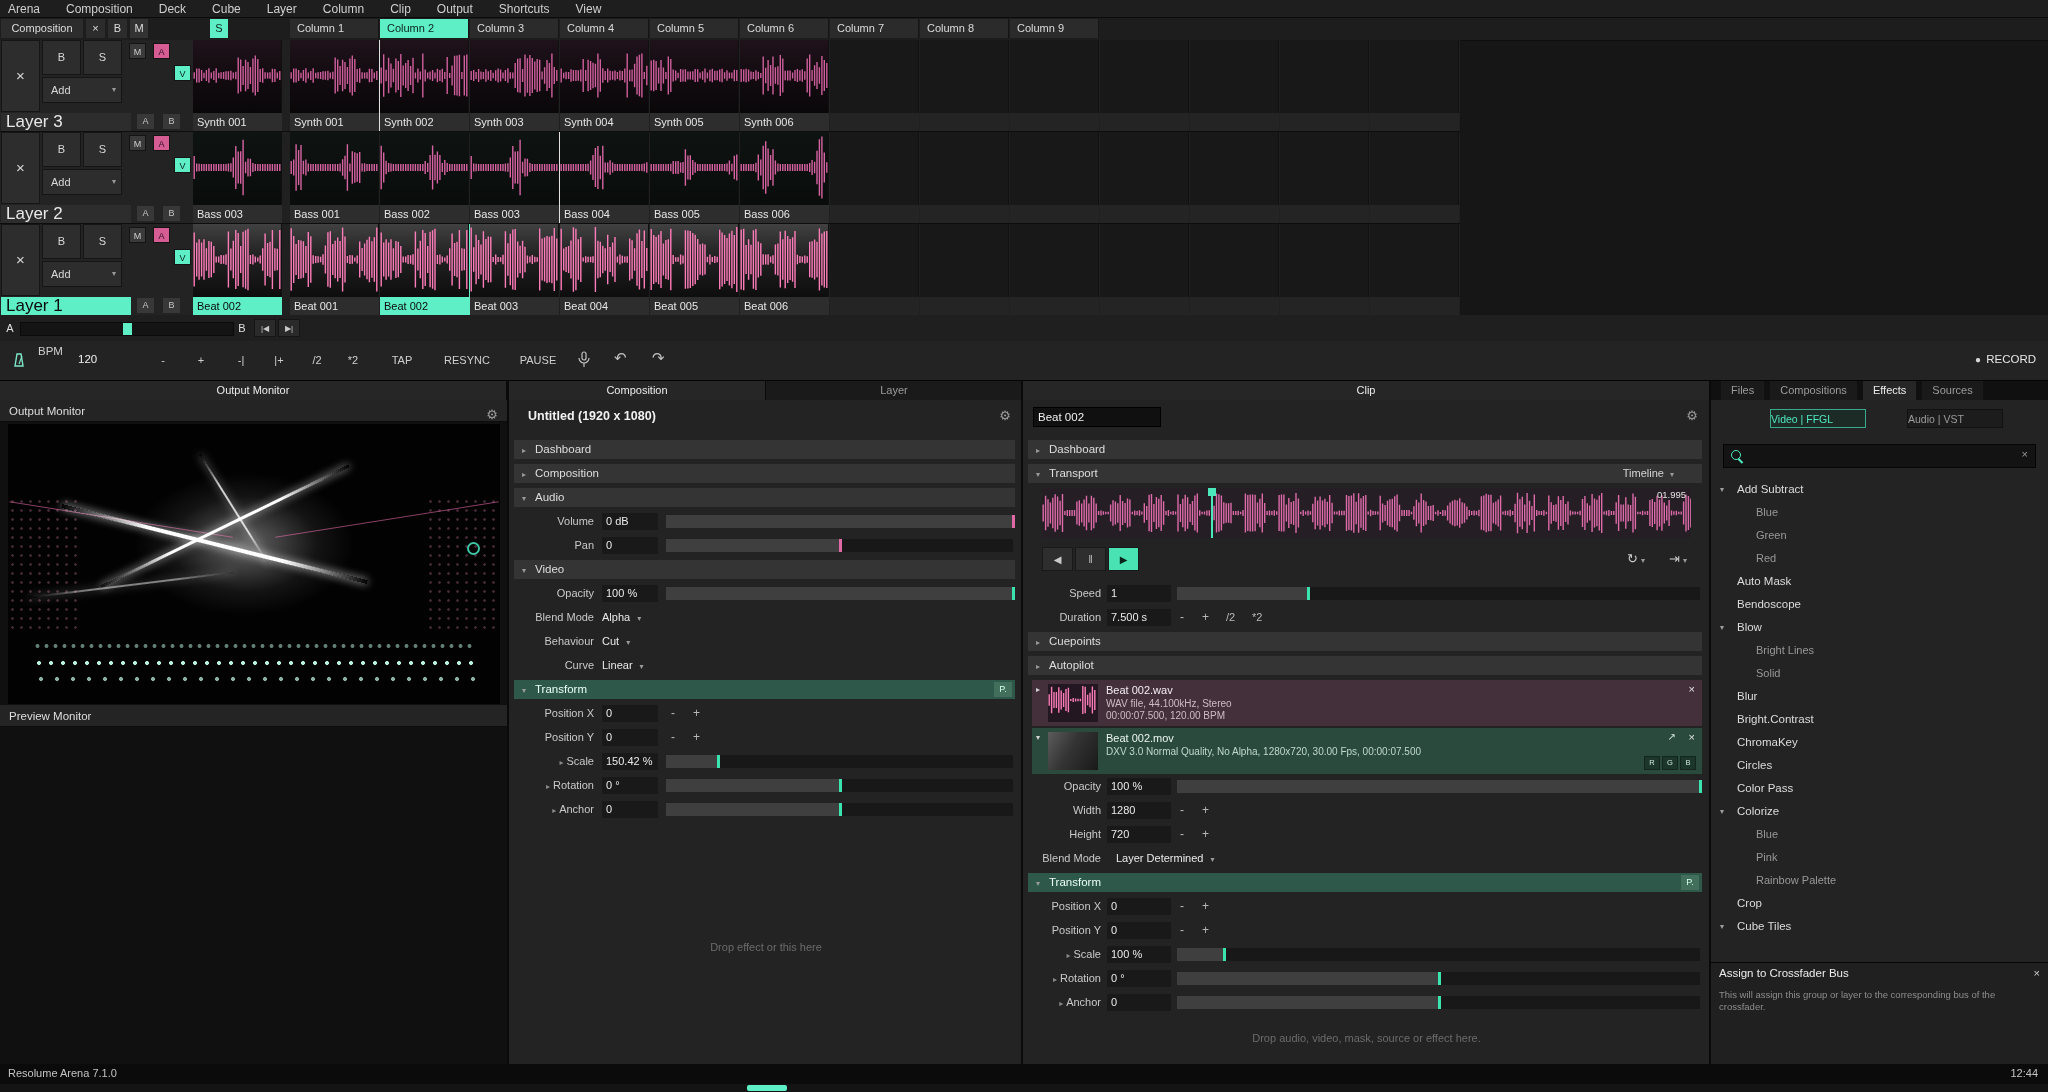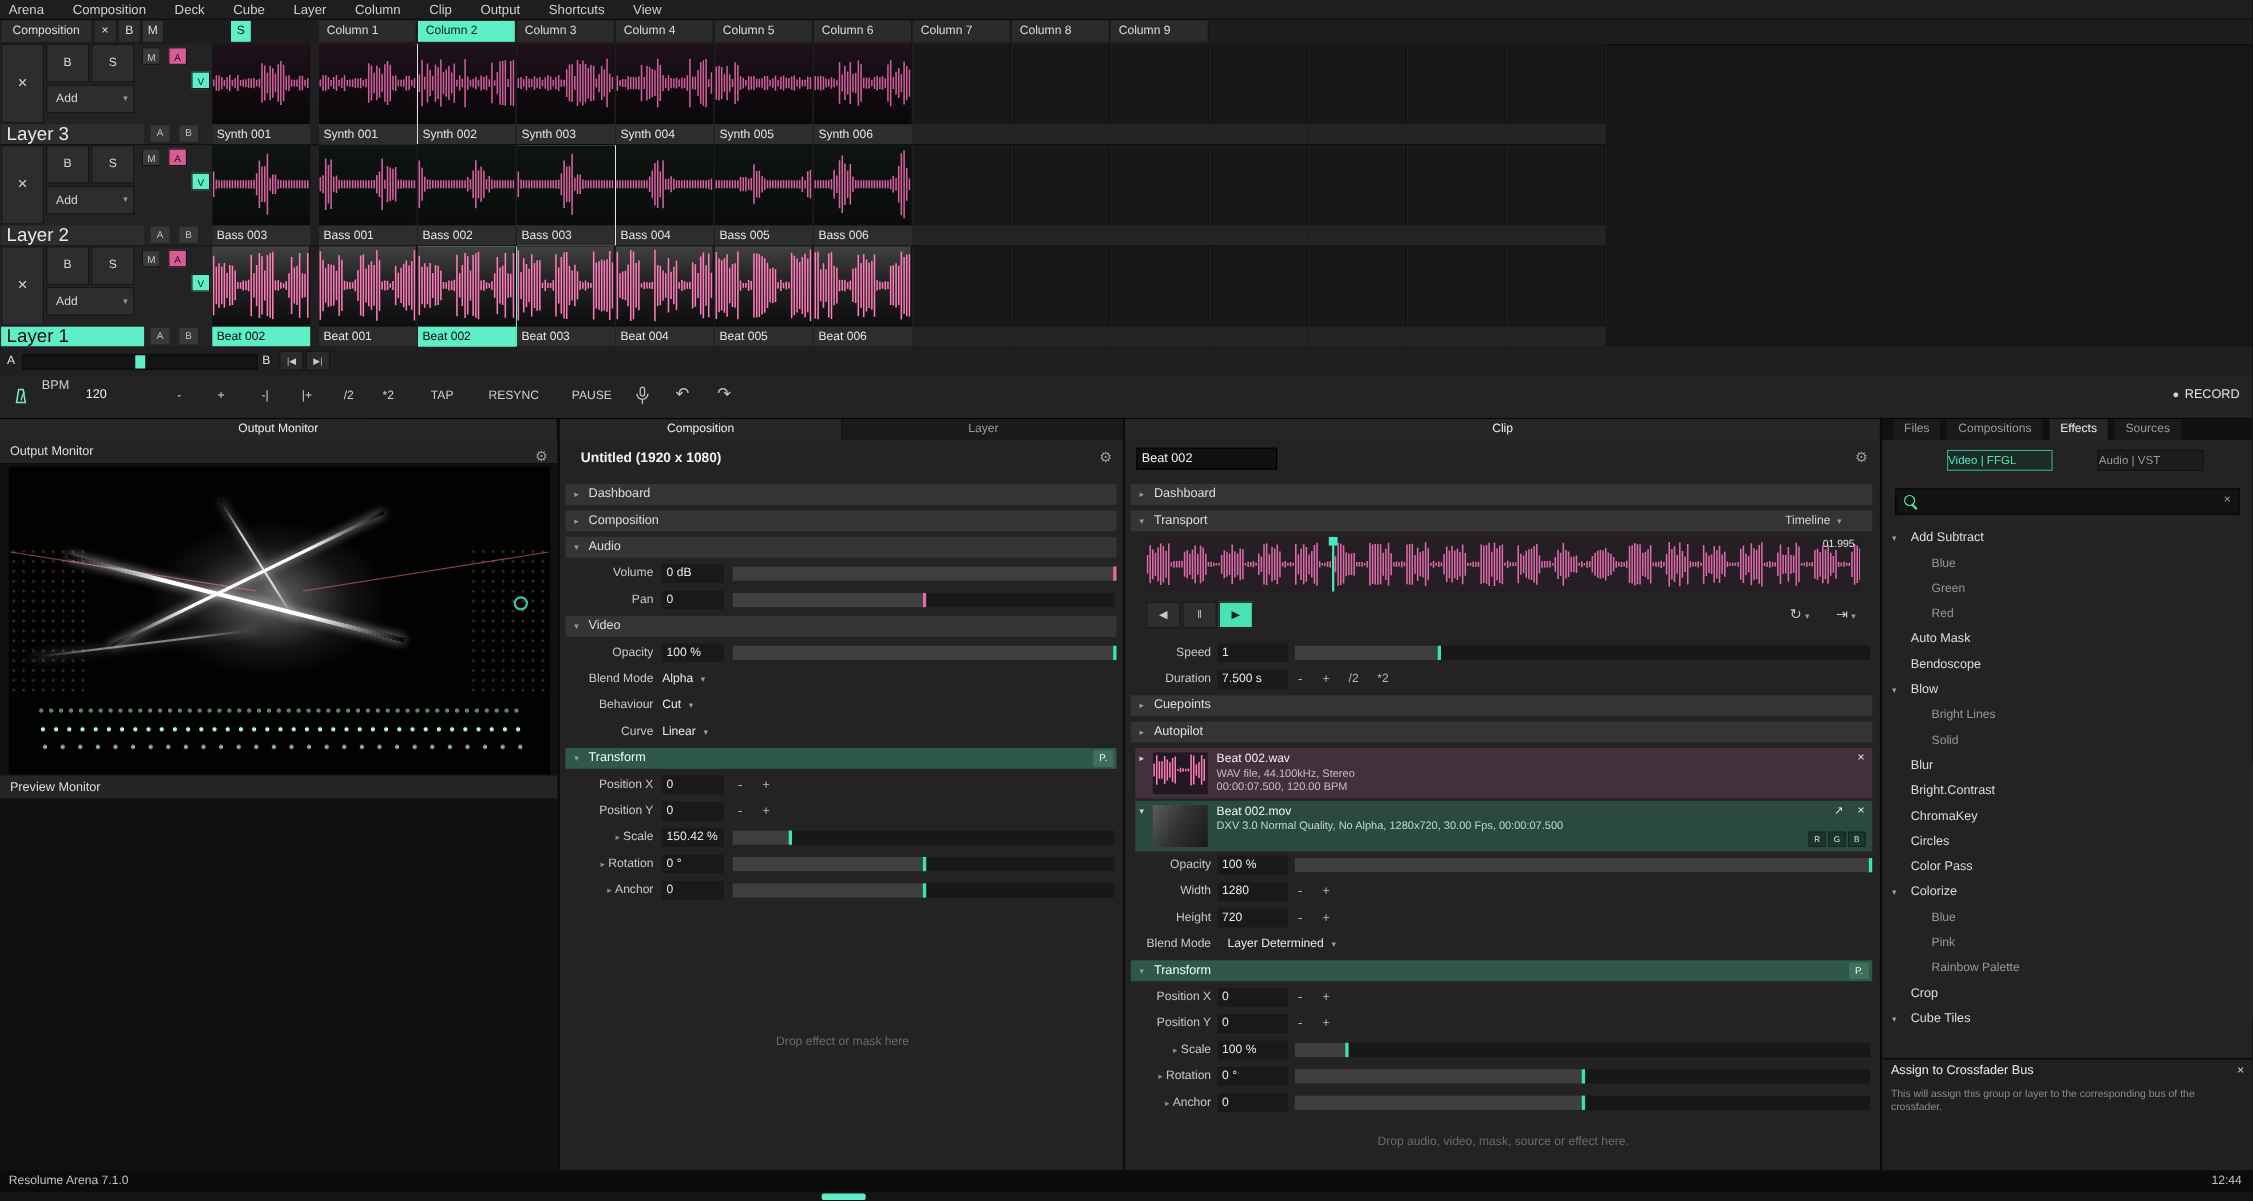--- a/index.html
+++ b/index.html
@@ -625,21 +625,21 @@
         </div>
         <div class="prow">
           <div class="plabel"><span class="arr">▸</span>Anchor</div>
           <div class="pvalue">0</div>
           <div class="ptrack">
             <div class="pfill" style="width: 50%;"></div>
             <div class="pmark mark-teal" style="left: calc(50% - 1px);"></div>
           </div>
         </div>
       </div>
-    <div class="drop-hint" style="top:560px;">Drop effect or mask here</div>
+    <div class="drop-hint" style="top:560px;">Drop effect or this here</div>
   </div>
 
   <div class="vsep" style="left:1021px;"></div>
 
   <div class="panel" id="panel-clip">
     <div class="tabbar">
         <div class="ptab sel" style="width:100%;">Clip</div>
       </div>
     <input id="clip-name" value="Beat 002" style="">
     <span class="gear" style="right:12px;top:27px;">⚙</span>

